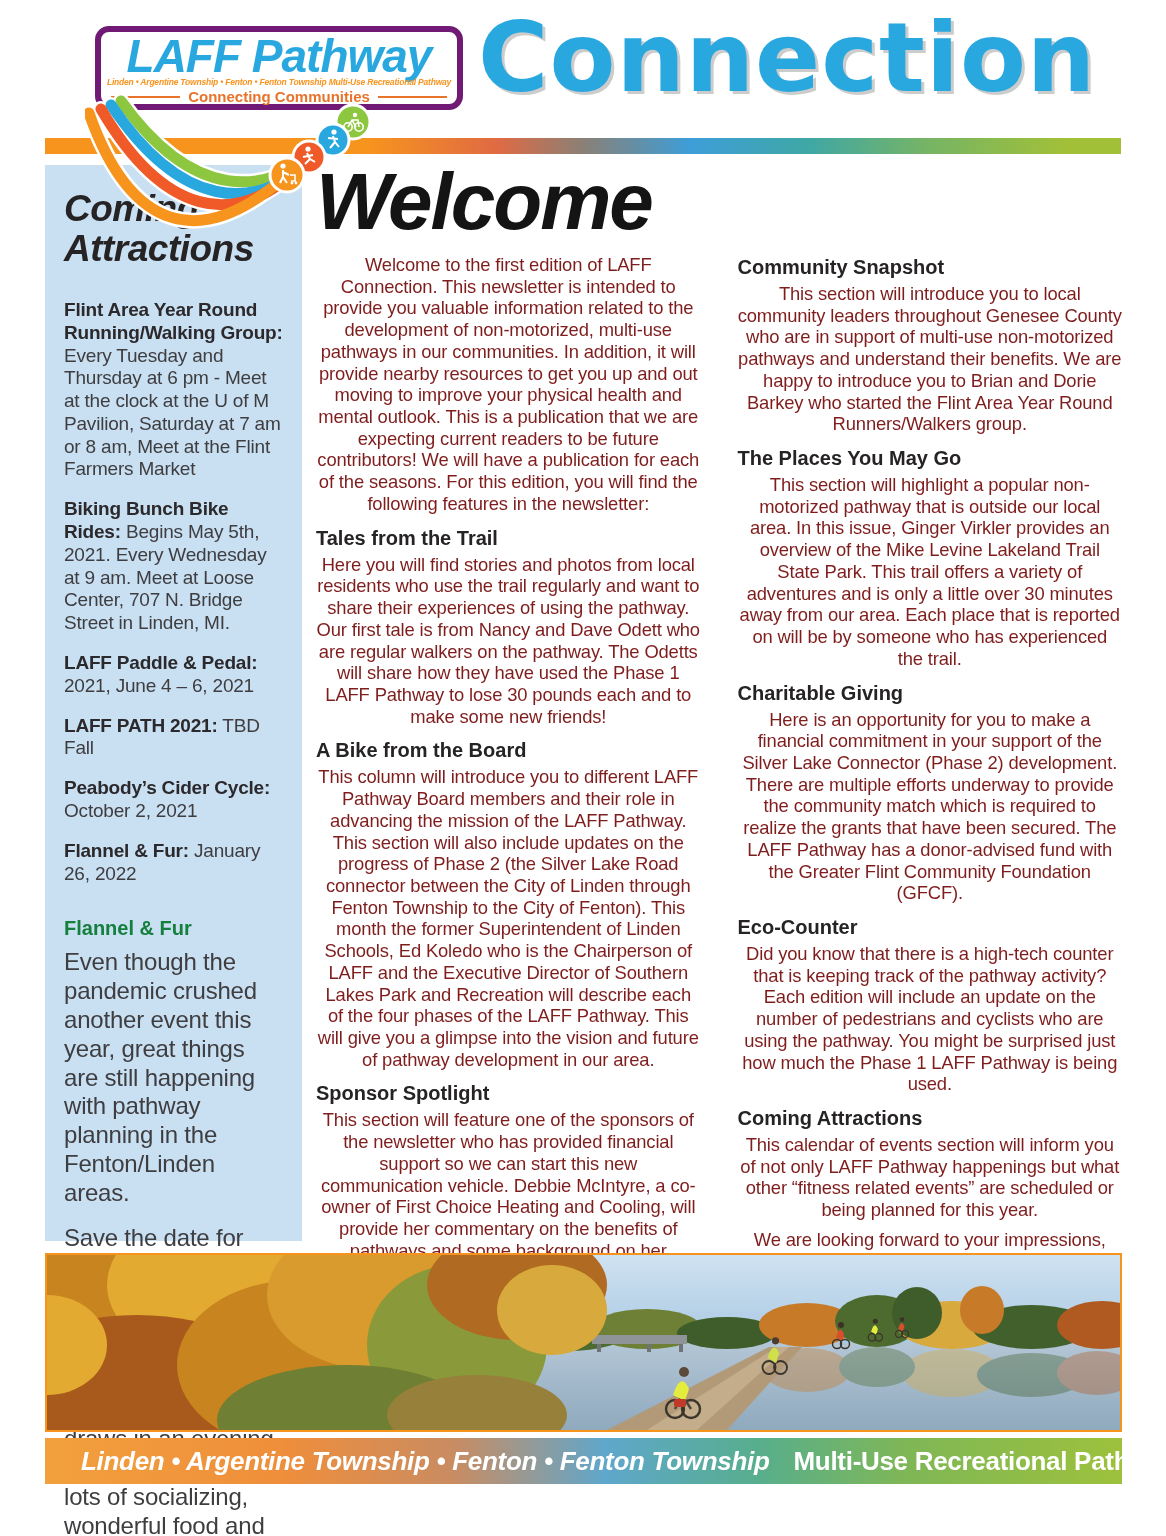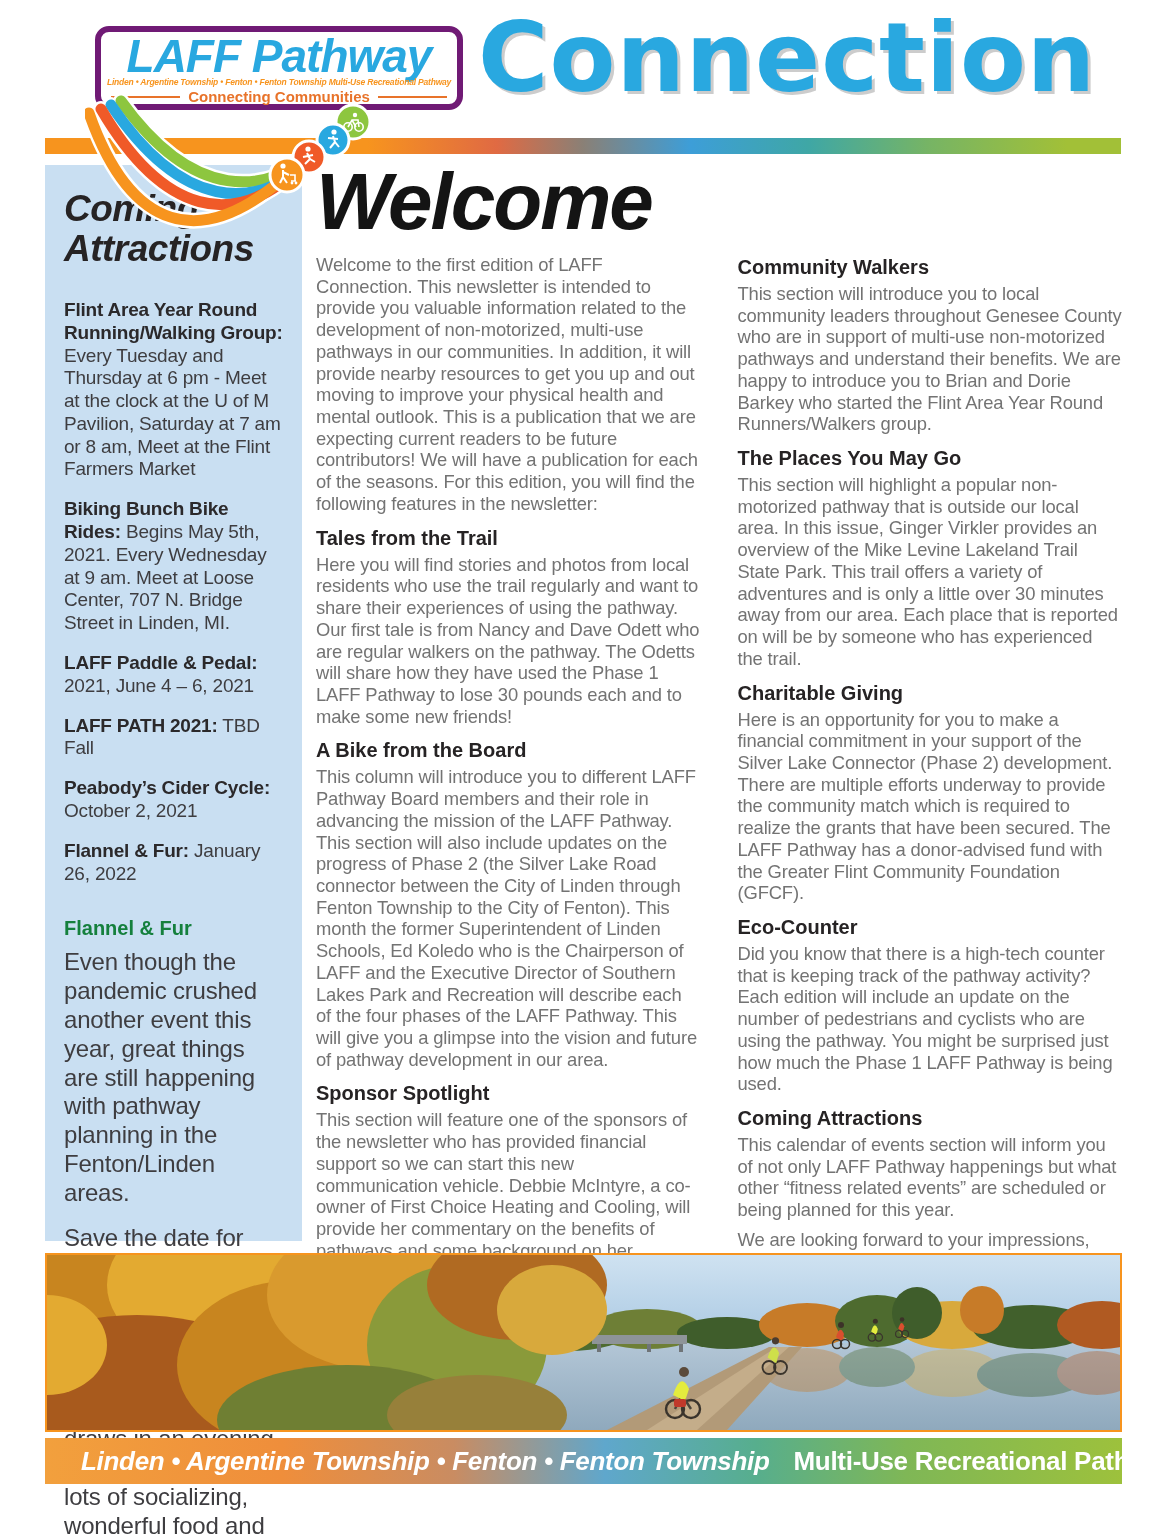--- a/index.html
+++ b/index.html
@@ -55,21 +55,21 @@
   .side-para { font-size:24px; line-height:1.2; color:#3E3D40; margin-bottom:16px; letter-spacing:-0.2px; }
 
   
   .main { position:absolute; left:316px; top:162px; width:806px; z-index:2; }
   .welcome-title {
     font-size:80px; font-weight:bold; font-style:italic; color:#141414;
     line-height:1.0; letter-spacing:-2px; margin-bottom:12px;
   }
   .cols { display:flex; gap:37px; }
   .col { width:385px; }
-  .body-p { font-size:18.4px; line-height:1.18; color:#737373; letter-spacing:-0.15px; margin-bottom:8px; }
+  .body-p { font-size:18.4px; line-height:1.18; color:#7f1d1d; letter-spacing:-0.15px; margin-bottom:8px;text-align:center; }
   .sec-h { font-size:20px; font-weight:bold; color:#262324; margin-top:12px; margin-bottom:4px; }
   .col > .sec-h:first-child { margin-top:2px; }
 
   
   .photo {
     position:absolute; left:45px; top:1253px; width:1077px; height:179px;
     border:2px solid #F7941E; z-index:2; overflow:hidden; background:#c8851f;
   }
   .photo svg { display:block; width:100%; height:100%; }
 
@@ -196,21 +196,21 @@
         <p class="body-p">Here you will find stories and photos from local residents who use the trail regularly and want to share their experiences of using the pathway. Our first tale is from Nancy and Dave Odett who are regular walkers on the pathway. The Odetts will share how they have used the Phase 1 LAFF Pathway to lose 30 pounds each and to make some new friends!</p>
 
         <div class="sec-h">A Bike from the Board</div>
         <p class="body-p">This column will introduce you to different LAFF Pathway Board members and their role in advancing the mission of the LAFF Pathway. This section will also include updates on the progress of Phase 2 (the Silver Lake Road connector between the City of Linden through Fenton Township to the City of Fenton). This month the former Superintendent of Linden Schools, Ed Koledo who is the Chairperson of LAFF and the Executive Director of Southern Lakes Park and Recreation will describe each of the four phases of the LAFF Pathway. This will give you a glimpse into the vision and future of pathway development in our area.</p>
 
         <div class="sec-h">Sponsor Spotlight</div>
         <p class="body-p">This section will feature one of the sponsors of the newsletter who has provided financial support so we can start this new communication vehicle. Debbie McIntyre, a co-owner of First Choice Heating and Cooling, will provide her commentary on the benefits of pathways and some background on her business.</p>
       </div>
 
       <div class="col">
-        <div class="sec-h">Community Walkers</div>
+        <div class="sec-h">Community Snapshot</div>
         <p class="body-p">This section will introduce you to local community leaders throughout Genesee County who are in support of multi-use non-motorized pathways and understand their benefits. We are happy to introduce you to Brian and Dorie Barkey who started the Flint Area Year Round Runners/Walkers group.</p>
 
         <div class="sec-h">The Places You May Go</div>
         <p class="body-p">This section will highlight a popular non-motorized pathway that is outside our local area. In this issue, Ginger Virkler provides an overview of the Mike Levine Lakeland Trail State Park. This trail offers a variety of adventures and is only a little over 30 minutes away from our area. Each place that is reported on will be by someone who has experienced the trail.</p>
 
         <div class="sec-h">Charitable Giving</div>
         <p class="body-p">Here is an opportunity for you to make a financial commitment in your support of the Silver Lake Connector (Phase 2) development. There are multiple efforts underway to provide the community match which is required to realize the grants that have been secured. The LAFF Pathway has a donor-advised fund with the Greater Flint Community Foundation (GFCF).</p>
 
         <div class="sec-h">Eco-Counter</div>
         <p class="body-p">Did you know that there is a high-tech counter that is keeping track of the pathway activity? Each edition will include an update on the number of pedestrians and cyclists who are using the pathway. You might be surprised just how much the Phase 1 LAFF Pathway is being used.</p>

